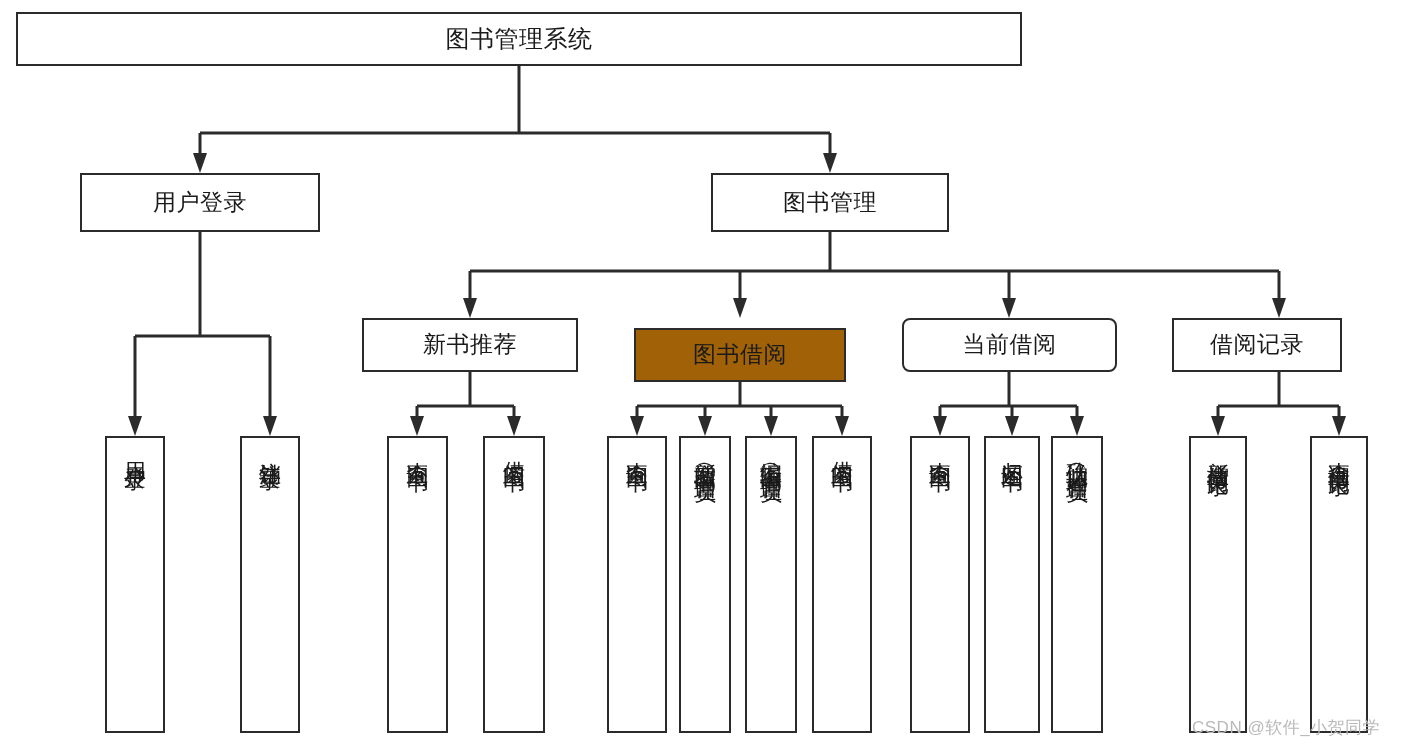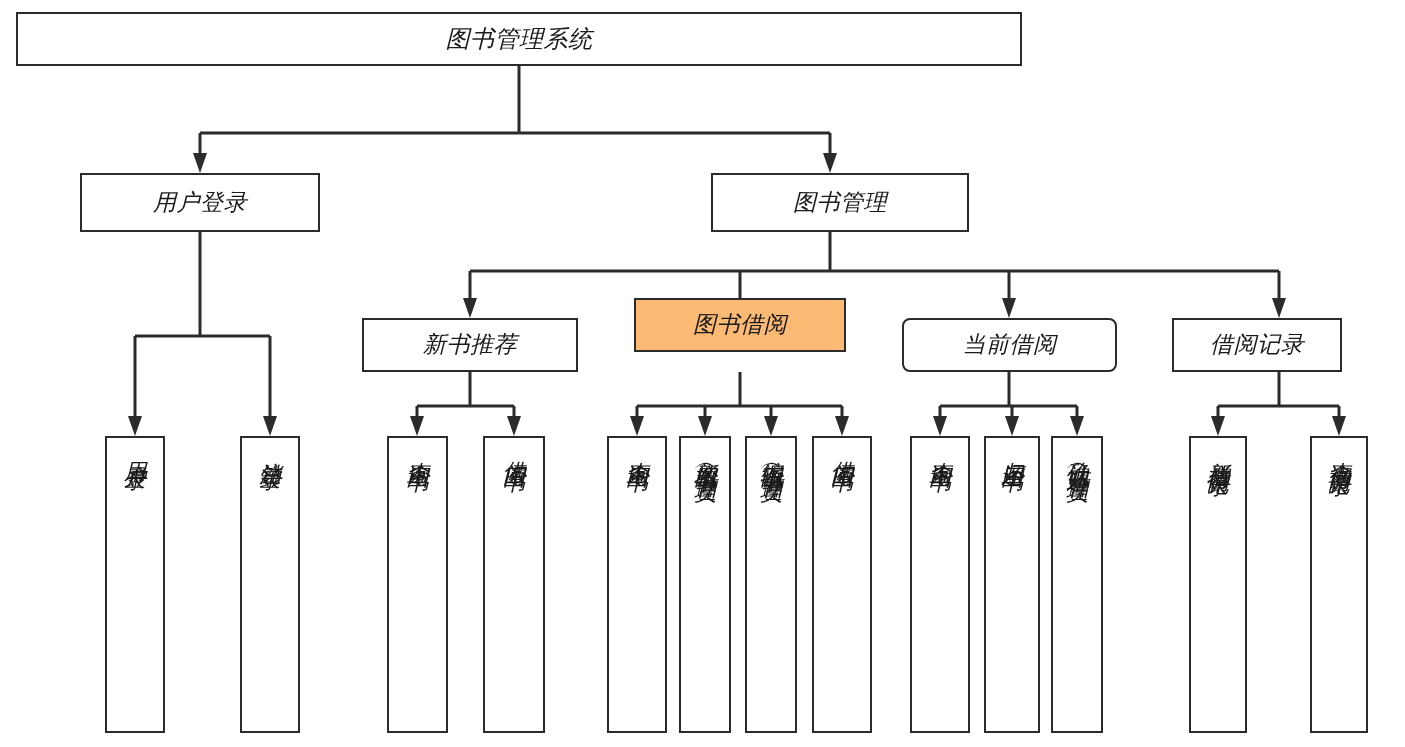--- a/index.html
+++ b/index.html
@@ -27,21 +27,20 @@
   }
   .node {
     position: absolute;
     box-sizing: border-box;
     background: #ffffff;
     border: 2px solid #d946ef;
     display: flex;
     align-items: center;
     justify-content: center;
     overflow: hidden;
-    font-style: italic;
   }
   .node-label {
     color: #1a1a1a;
     text-align: center;
     line-height: 1.12;
     white-space: pre;
     letter-spacing: 0.5px;
   }
   .node.horizontal .node-label {
     font-size: 23px;
@@ -132,27 +131,27 @@
       </g>
   </svg>
 
   <div id="node-layer">
       <div class="node horizontal root" style="left: 16px; top: 12px; width: 1006px; height: 54px; border-color: rgb(43, 43, 43); background: rgb(255, 255, 255);">
         <span class="node-label" style="color: rgb(26, 26, 26);">图书管理系统</span>
       </div>
       <div class="node horizontal" style="left: 80px; top: 173px; width: 240px; height: 59px; border-color: rgb(43, 43, 43); background: rgb(255, 255, 255);">
         <span class="node-label" style="color: rgb(26, 26, 26);">用户登录</span>
       </div>
-      <div class="node horizontal" style="left: 711px; top: 173px; width: 258px; height: 59px; border-color: rgb(43, 43, 43); background: rgb(255, 255, 255);">
+      <div class="node horizontal" style="left: 711px; top: 173px; width: 238px; height: 59px; border-color: rgb(43, 43, 43); background: rgb(255, 255, 255);">
         <span class="node-label" style="color: rgb(26, 26, 26);">图书管理</span>
       </div>
       <div class="node horizontal" style="left: 362px; top: 318px; width: 216px; height: 54px; border-color: rgb(43, 43, 43); background: rgb(255, 255, 255);">
         <span class="node-label" style="color: rgb(26, 26, 26);">新书推荐</span>
       </div>
-      <div class="node horizontal" style="left: 634px; top: 298px; width: 212px; height: 54px; border-color: rgb(43, 43, 43); background: #fdba74;">
+      <div class="node horizontal" style="left: 634px; top: 328px; width: 212px; height: 54px; border-color: rgb(43, 43, 43); background: #a16207;">
         <span class="node-label" style="color: rgb(26, 26, 26);">图书借阅</span>
       </div>
       <div class="node horizontal" style="left: 902px; top: 318px; width: 215px; height: 54px; border-color: rgb(43, 43, 43); background: rgb(255, 255, 255); border-radius: 8px;">
         <span class="node-label" style="color: rgb(26, 26, 26);">当前借阅</span>
       </div>
       <div class="node horizontal" style="left: 1172px; top: 318px; width: 170px; height: 54px; border-color: rgb(43, 43, 43); background: rgb(255, 255, 255);">
         <span class="node-label" style="color: rgb(26, 26, 26);">借阅记录</span>
       </div>
       <div class="node vertical" style="left: 105px; top: 436px; width: 60px; height: 297px; border-color: rgb(43, 43, 43); background: rgb(255, 255, 255);">
         <span class="node-label" style="color: rgb(26, 26, 26);">用户登录</span>
@@ -188,14 +187,15 @@
         <span class="node-label" style="color: rgb(26, 26, 26);">确认归还（管理员）</span>
       </div>
       <div class="node vertical" style="left: 1189px; top: 436px; width: 58px; height: 297px; border-color: rgb(43, 43, 43); background: rgb(255, 255, 255);">
         <span class="node-label" style="color: rgb(26, 26, 26);">新增借阅记录</span>
       </div>
       <div class="node vertical" style="left: 1310px; top: 436px; width: 58px; height: 297px; border-color: rgb(43, 43, 43); background: rgb(255, 255, 255);">
         <span class="node-label" style="color: rgb(26, 26, 26);">查询借阅记录</span>
       </div>
     </div>
 
+  <div class="watermark" style="left: 1192px; top: 716px;">CSDN @软件_小贺同学</div>
 
 </div>
 
 </body></html>

